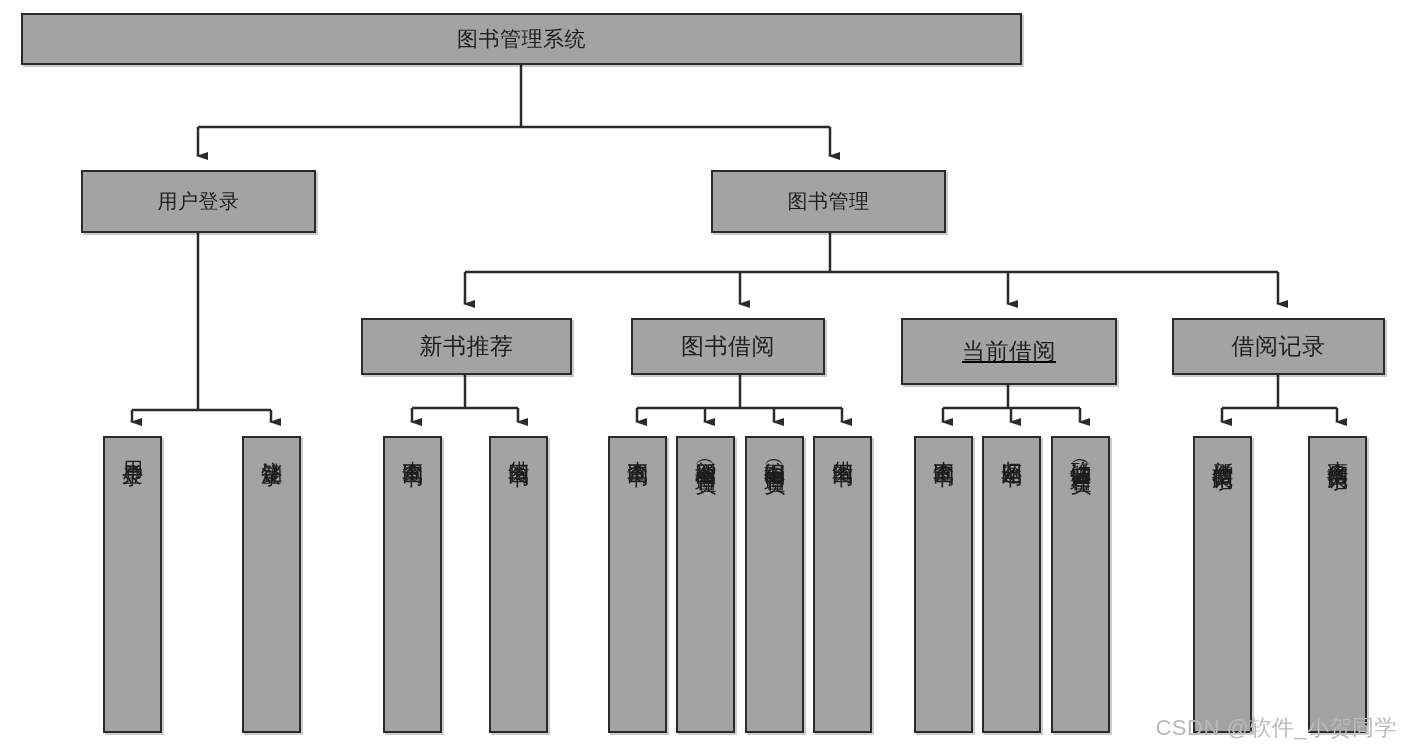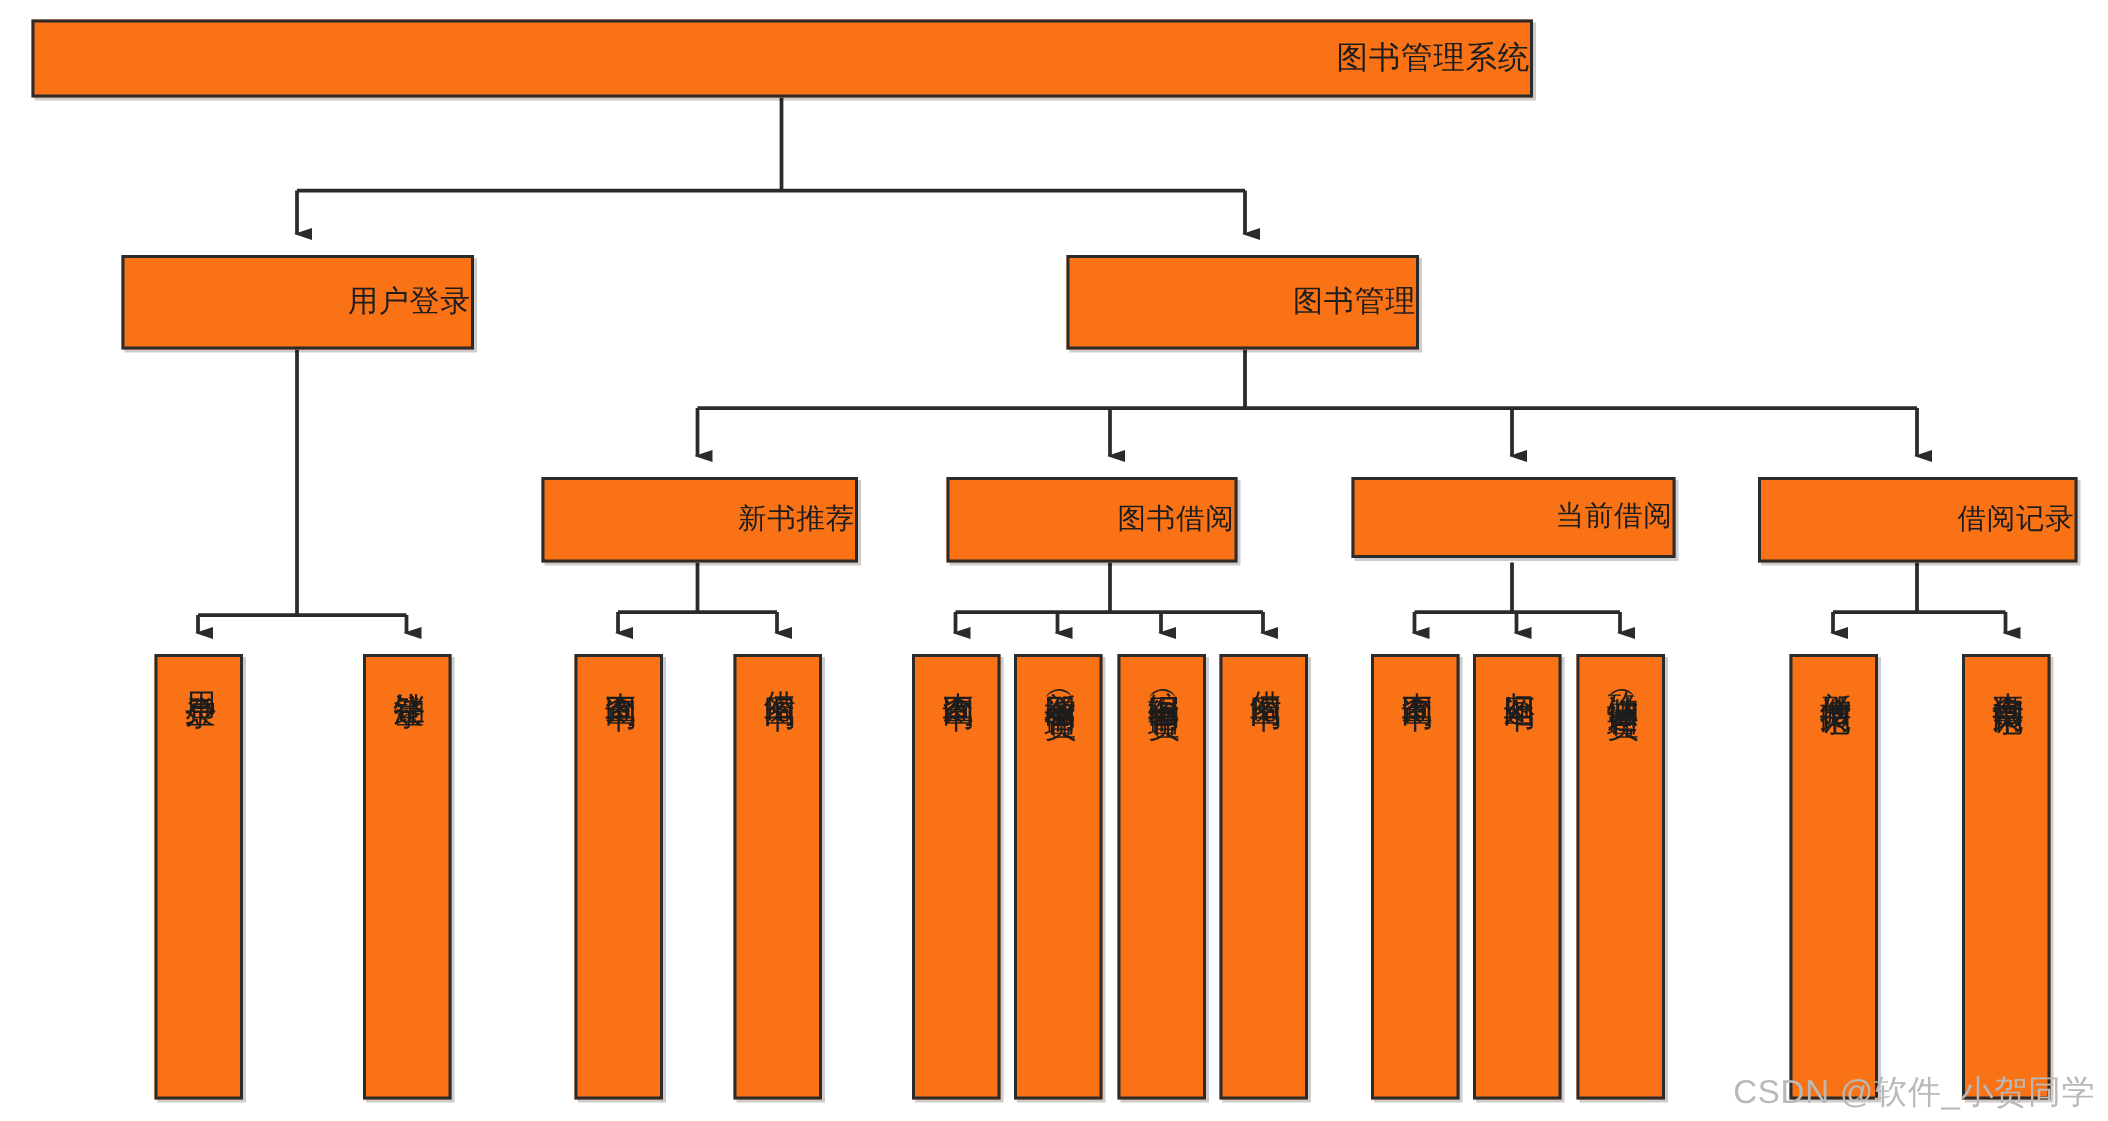--- a/index.html
+++ b/index.html
@@ -21,37 +21,37 @@
     position: absolute;
     left: 0;
     top: 0;
     width: 1405px;
     height: 747px;
     pointer-events: none;
   }
   .node {
     position: absolute;
     box-sizing: border-box;
-    background: #f97316;
+    background: #a3a3a3;
     border: 2px solid #2b2b2b;
     box-shadow: 2px 2px 0 rgba(0,0,0,0.20);
     display: flex;
     align-items: center;
-    justify-content: flex-end;
+    justify-content: center;
   }
   .node .label {
     color: #1d1d1d;
     letter-spacing: 0.5px;
     text-align: center;
     line-height: 1.25;
     white-space: nowrap;
   }
   .node.root .label { font-size: 21px; }
   .node.level2 .label { font-size: 20px; }
-  .node.level3 .label { font-size: 19px; }
+  .node.level3 .label { font-size: 23px; }
   .node.leaf {
     align-items: flex-start;
     padding-top: 6px;
   }
   .node.leaf .label {
     font-size: 21px;
     writing-mode: vertical-rl;
     text-orientation: upright;
     line-height: 1.08;
     letter-spacing: 2px;
@@ -133,21 +133,21 @@
   <div class="node level2" style="left:711px; top:170px; width:235px; height:63px;">
     <span class="label">图书管理</span>
   </div>
 
   <div class="node level3" style="left:361px; top:318px; width:211px; height:57px;">
     <span class="label">新书推荐</span>
   </div>
   <div class="node level3" style="left:631px; top:318px; width:194px; height:57px;">
     <span class="label">图书借阅</span>
   </div>
-  <div class="node level3" style="left:901px; top:318px; width:216px; height:54px;">
+  <div class="node level3" style="left:901px; top:318px; width:216px; height:67px;text-decoration:underline;">
     <span class="label">当前借阅</span>
   </div>
   <div class="node level3" style="left:1172px; top:318px; width:213px; height:57px;">
     <span class="label">借阅记录</span>
   </div>
 
   <div class="node leaf" style="left:103px; top:436px; width:59px; height:297px;">
     <span class="label">用户登录</span>
   </div>
   <div class="node leaf" style="left:242px; top:436px; width:59px; height:297px;">

